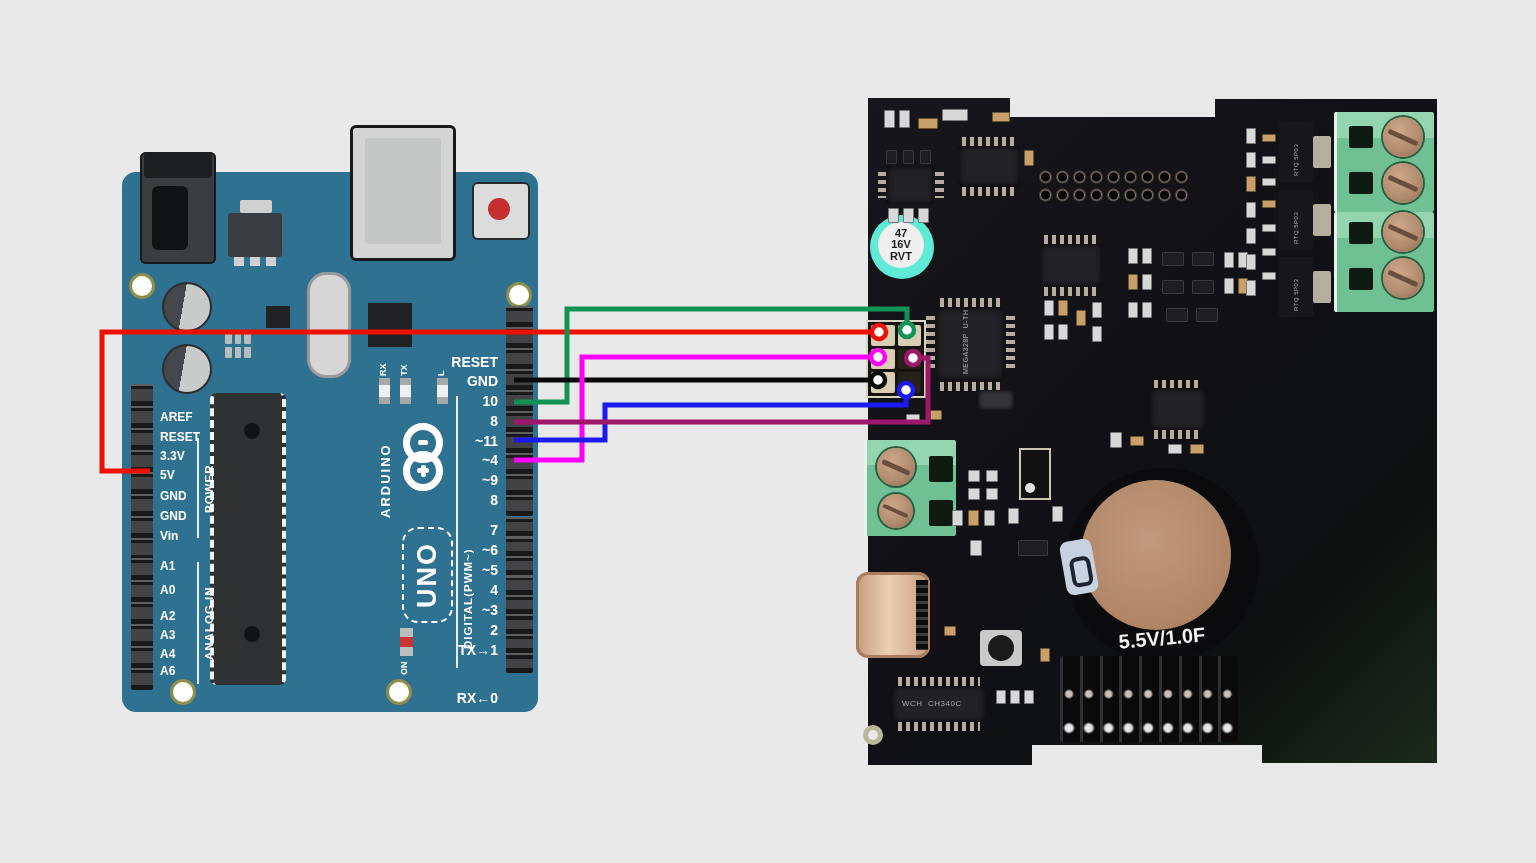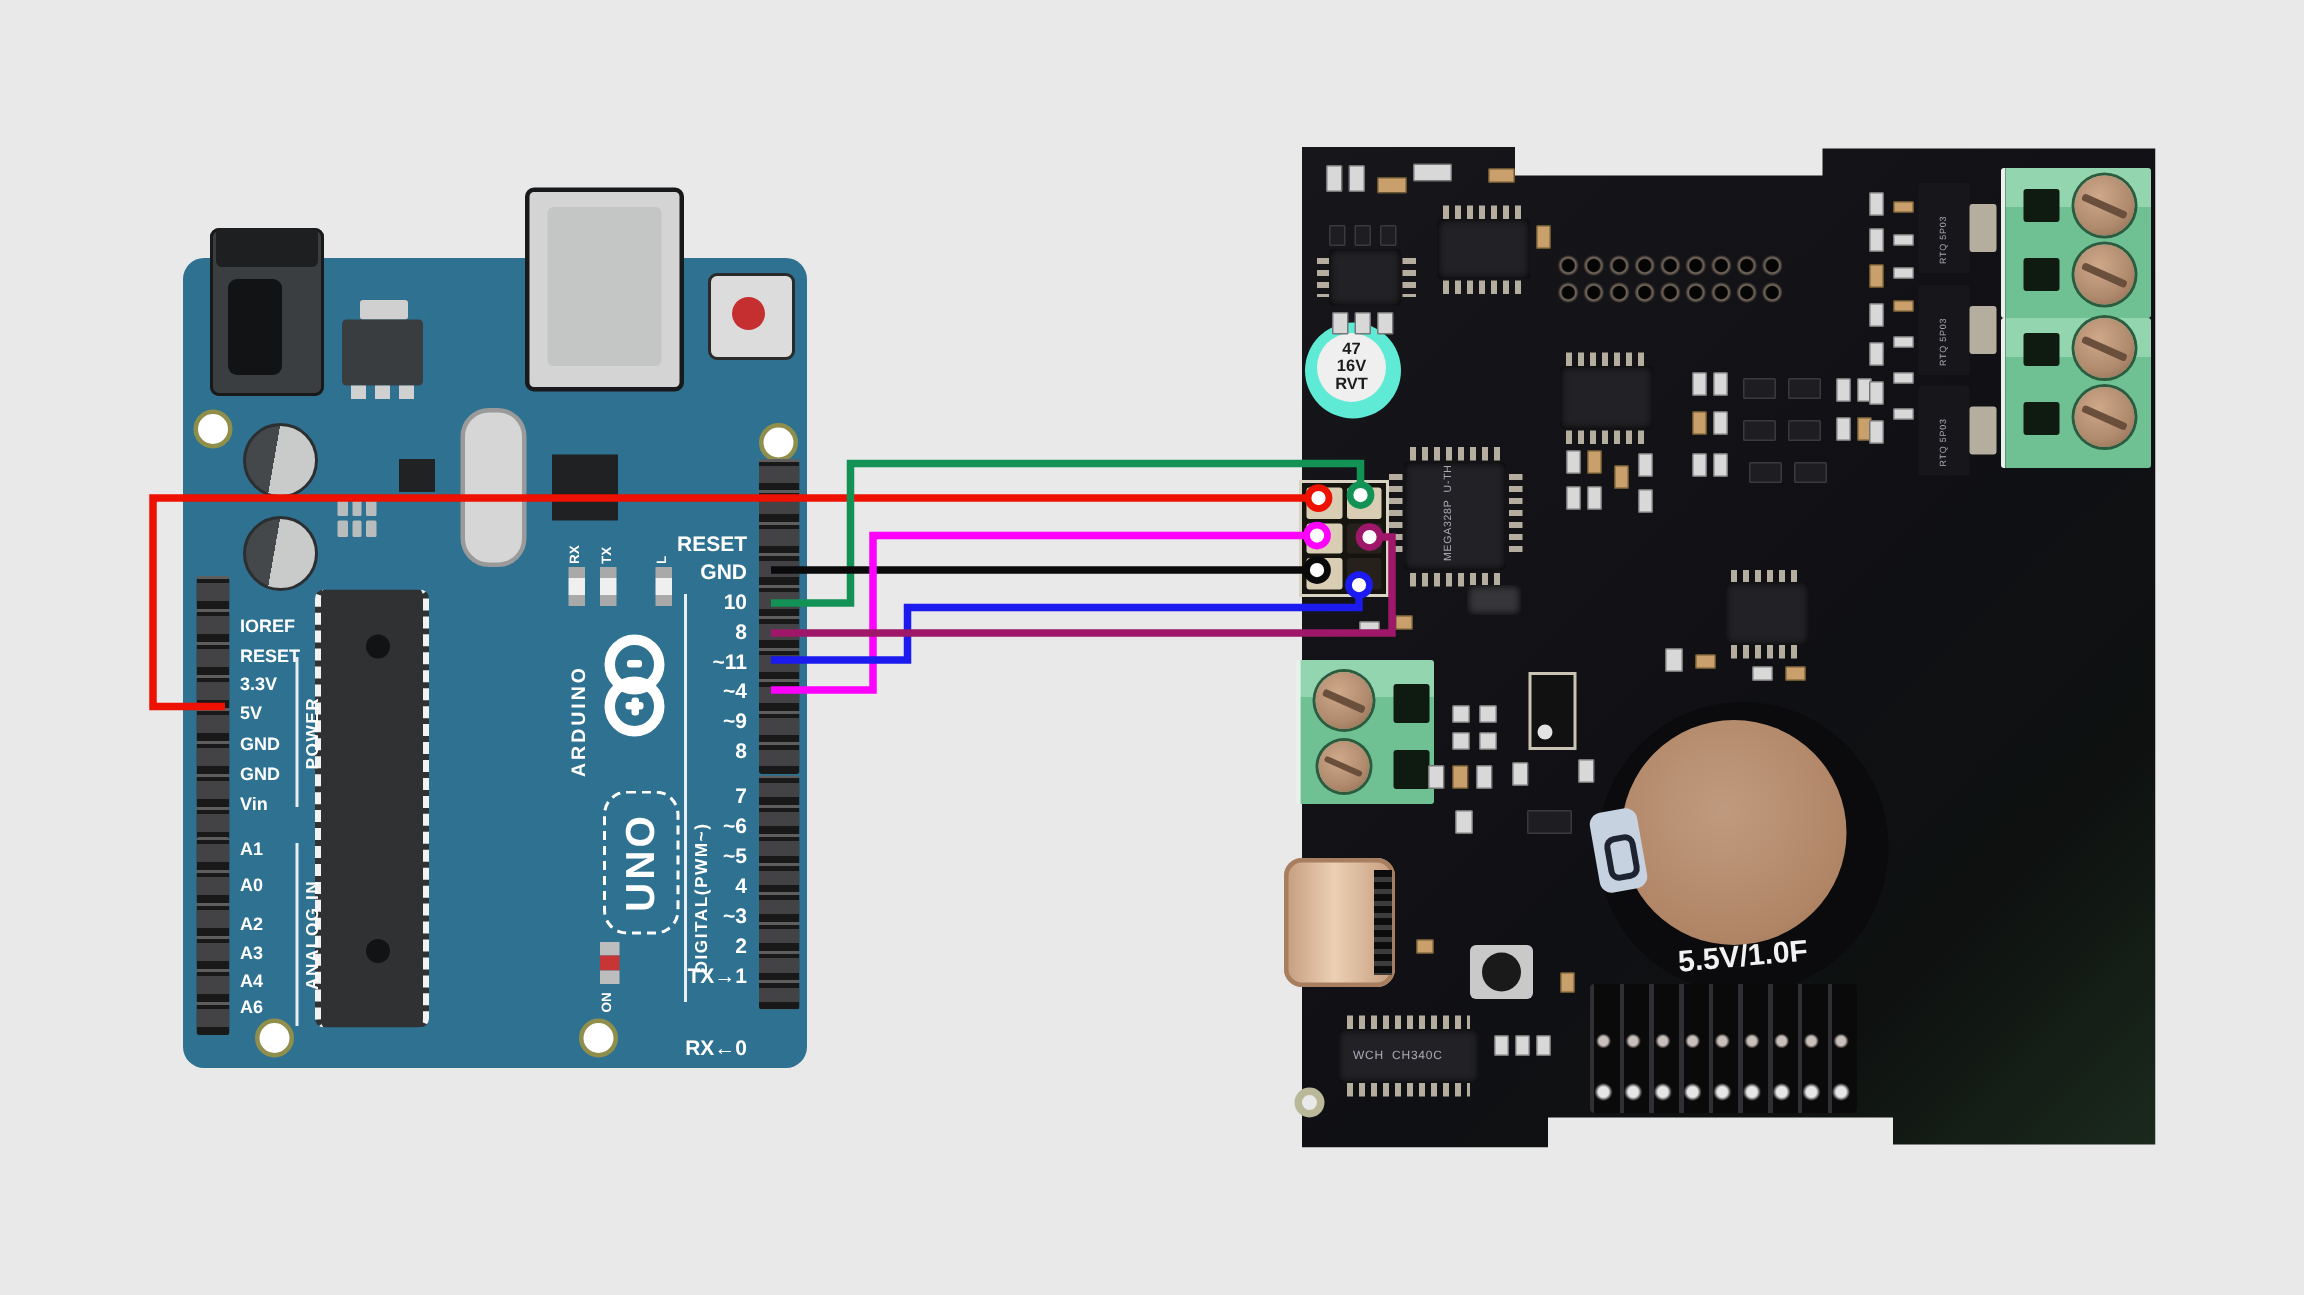--- a/index.html
+++ b/index.html
@@ -180,21 +180,21 @@
   <div class="plabel dlab" style="top:492px;">8</div>
   <div class="plabel dlab" style="top:522px;">7</div>
   <div class="plabel dlab" style="top:542px;">~6</div>
   <div class="plabel dlab" style="top:562px;">~5</div>
   <div class="plabel dlab" style="top:582px;">4</div>
   <div class="plabel dlab" style="top:602px;">~3</div>
   <div class="plabel dlab" style="top:622px;">2</div>
   <div class="plabel dlab" style="top:642px;">TX→1</div>
   <div class="plabel dlab" style="top:690px;">RX←0</div>
 
-  <div class="plabel llab" style="top:409px;">IOREF</div>
+  <div class="plabel llab" style="top:409px;">AREF</div>
   <div class="plabel llab" style="top:429px;">RESET</div>
   <div class="plabel llab" style="top:448px;">3.3V</div>
   <div class="plabel llab" style="top:467px;">5V</div>
   <div class="plabel llab" style="top:488px;">GND</div>
   <div class="plabel llab" style="top:508px;">GND</div>
   <div class="plabel llab" style="top:528px;">Vin</div>
 
   <div class="plabel llab" style="top:582px;">A0</div>
   <div class="plabel llab" style="top:558px;">A1</div>
   <div class="plabel llab" style="top:608px;">A2</div>

